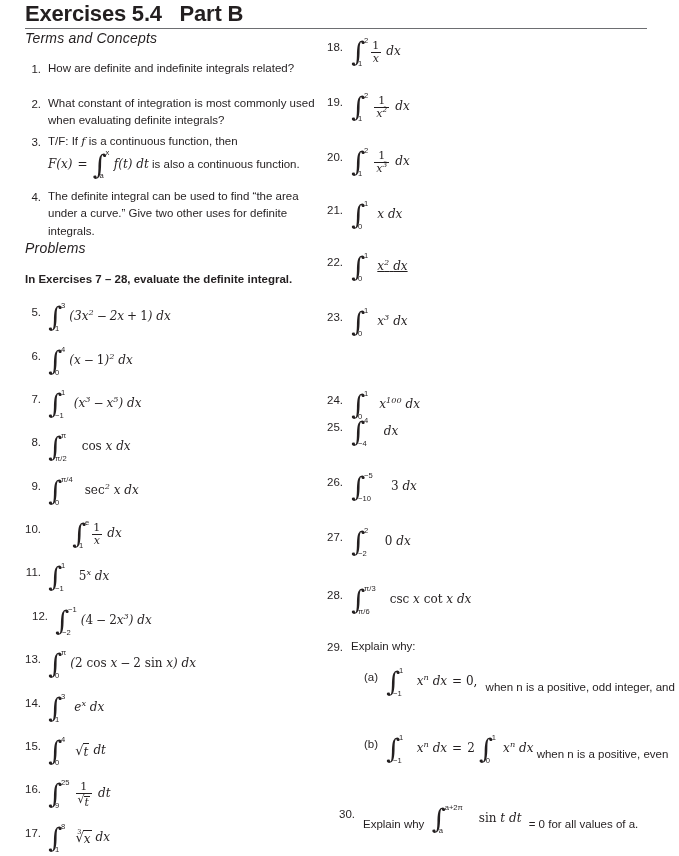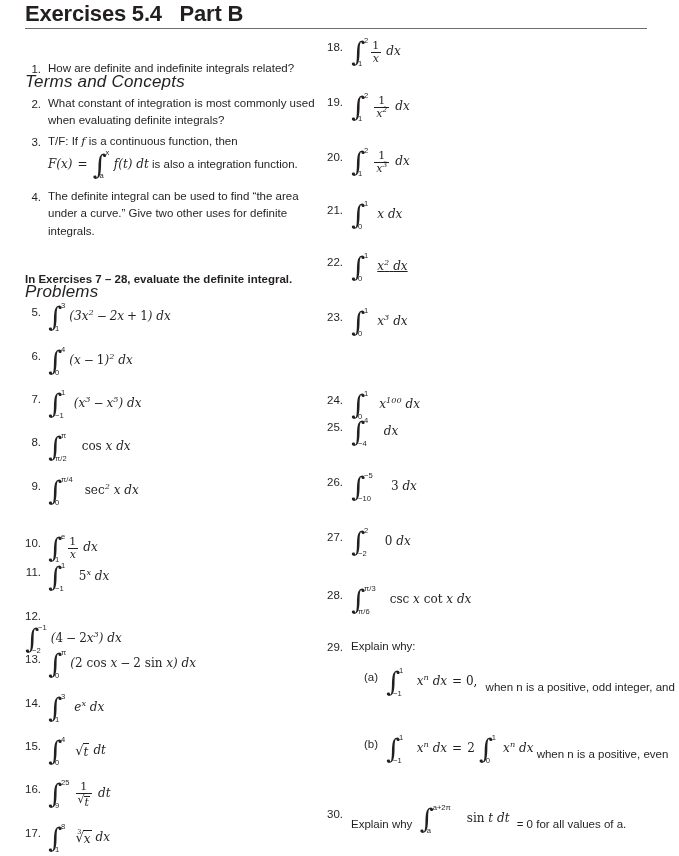--- a/index.html
+++ b/index.html
@@ -38,25 +38,24 @@
   }
   .title-rule {
     margin-top: 2px;
     border-bottom: 1.2px solid #6d6e71;
     width: 622px;
   }
 
   
   .sec-head {
     position: absolute;
-    font-size: 17px;
+    font-size: 14px;
     font-style: italic;
     font-weight: normal;
     letter-spacing: 0.2px;
-    margin-top: 42px;
   }
   .sub-head {
     position: absolute;
     font-size: 11.5px;
     font-weight: bold;
   }
 
   
   .item {
     position: absolute;
@@ -199,21 +198,21 @@
         <span class="eqs">=</span>
         <span class="intg">
           <span class="intsym">∫</span>
           <span class="lims">
             <span class="hi">x</span>
             <span class="lo">a</span>
           </span>
         </span>
         <span class="sp">f(t) dt</span>
       </span>
-      <span>is also a integration function.</span>
+      <span>is also a continuous function.</span>
     </div>
   </div>
 
   <div class="item lcol" style="left:25px; top:188px; width:295px;">
     <div class="item-num">4.</div>
     <div class="item-body prose">The definite integral can be used to find “the area under a curve.” Give two other uses for definite integrals.</div>
   </div>
 
   <div class="sec-head" style="left:25px; top:240px;">Problems</div>
   <div class="sub-head" style="left:25px; top:273px;">In Exercises 7 – 28, evaluate the definite integral.</div>
@@ -291,21 +290,21 @@
           <span class="lims">
             <span class="hi">π/4</span>
             <span class="lo">0</span>
           </span>
         </span>
         <span class="sp" style="padding-left:12px;"><span class="fn">sec</span><sup class="exp rm">2</sup>&nbsp;<span class="up">x dx</span></span>
       </span>
     </div>
   </div>
 
-  <div class="item lcol" style="left:25px; top:534px;">
+  <div class="item lcol" style="left:25px; top:520px;gap:24px;">
     <div class="item-num">10.</div>
     <div class="item-body">
       <span class="math">
         <span class="intg">
           <span class="intsym">∫</span>
           <span class="lims">
             <span class="hi">e</span>
             <span class="lo">1</span>
           </span>
         </span>
@@ -327,21 +326,21 @@
           <span class="lims">
             <span class="hi">1</span>
             <span class="lo">−1</span>
           </span>
         </span>
         <span class="sp" style="padding-left:9px;"><span class="rm">5</span><sup class="exp">x</sup>&nbsp;<span class="up">dx</span></span>
       </span>
     </div>
   </div>
 
-  <div class="item lcol" style="left:25px; top:607px;flex-direction:column;">
+  <div class="item lcol" style="left:32px; top:607px;">
     <div class="item-num">12.</div>
     <div class="item-body">
       <span class="math">
         <span class="intg">
           <span class="intsym">∫</span>
           <span class="lims">
             <span class="hi">−1</span>
             <span class="lo">−2</span>
           </span>
         </span>
@@ -679,21 +678,21 @@
             <span class="hi">1</span>
             <span class="lo">0</span>
           </span>
         </span>
         <span class="sp" style="padding-left:7px;"><span class="up">x</span><sup class="exp">n</sup>&nbsp;<span class="up">dx</span></span>
       </span>
       <span class="prose">when n is a positive, even</span>
     </div>
   </div>
 
-  <div class="item rcol" style="left:325px; top:805px;">
+  <div class="item rcol" style="left:337px; top:805px;">
     <div class="item-num">30.</div>
     <div class="item-body">
       <span class="prose">Explain why</span>
       <span class="math" style="margin-left:4px;">
         <span class="intg">
           <span class="intsym">∫</span>
           <span class="lims">
             <span class="hi">a+2π</span>
             <span class="lo">a</span>
           </span>

